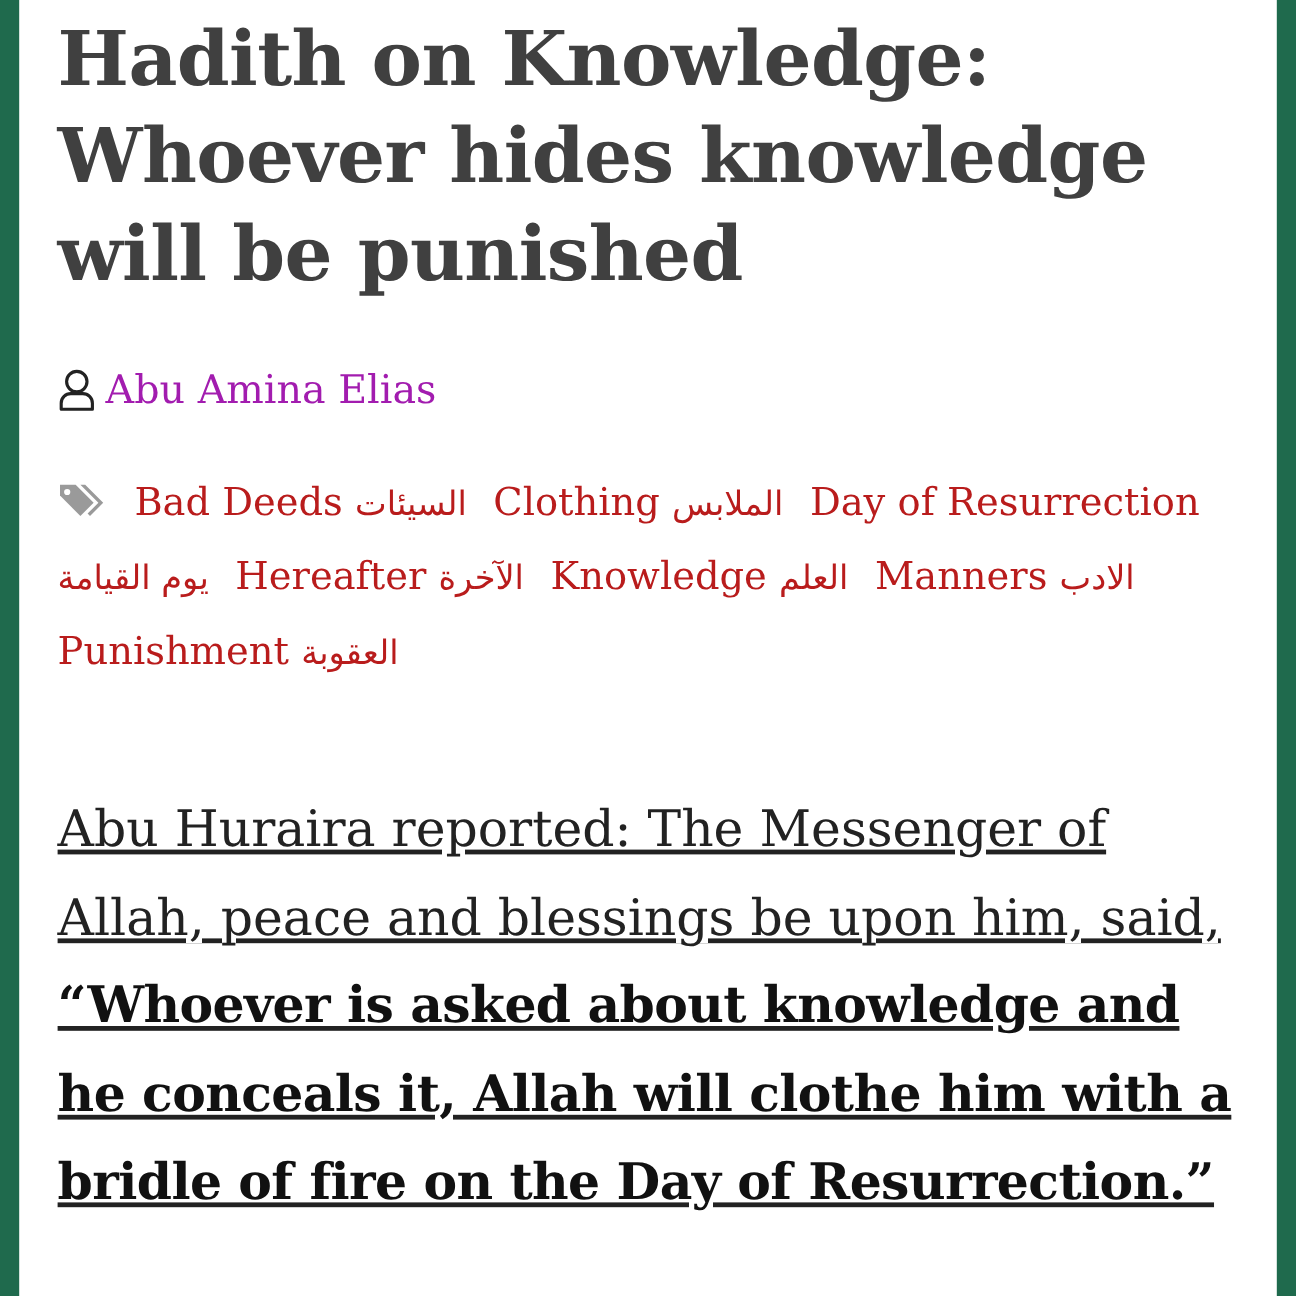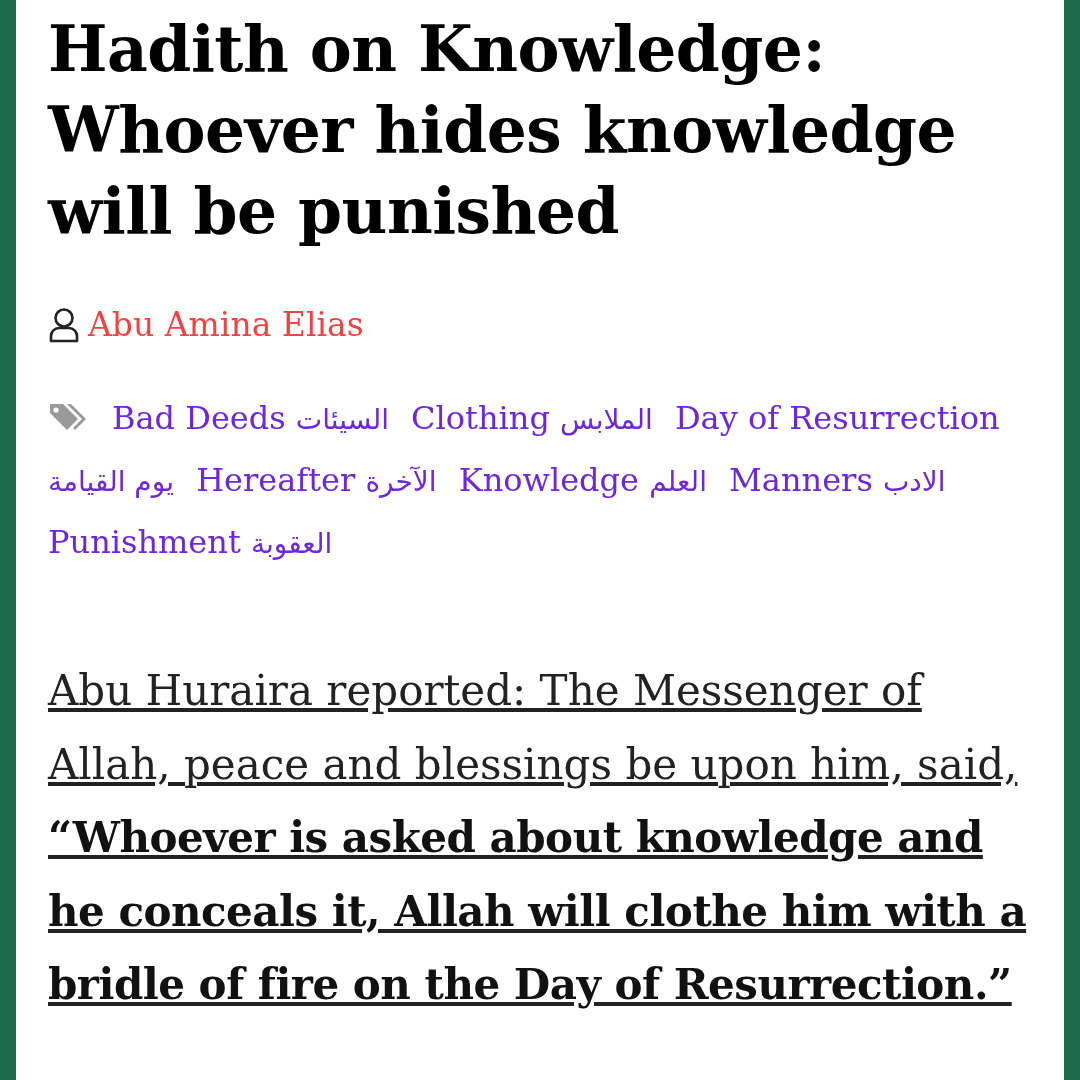--- a/index.html
+++ b/index.html
@@ -11,36 +11,36 @@
     .page {
       position: absolute; left: 16px; top: 0; width: 1048px; height: 1080px;
       background: #ffffff; overflow: hidden;
     }
     .content { position: absolute; left: 32px; top: 0; width: 990px; }
     .title {
       font-family: "DejaVu Serif", serif;
       font-weight: bold;
       font-size: 63px;
       line-height: 81px;
-      color: #000000;
+      color: #404040;
       margin: 9px 0 0 0;
       letter-spacing: -0.5px;
       width: 930px;
     }
     .author {
       position: absolute; top: 305px; left: 0;
       display: flex; align-items: center;
       font-family: "DejaVu Serif", serif;
-      font-size: 33px; color: #ef4444;
+      font-size: 33px; color: #a21caf;
     }
     .author svg { margin-right: 8px; }
     .tags {
       position: absolute; top: 388px; left: 0; width: 960px;
       font-family: "DejaVu Serif", serif;
-      font-size: 32px; line-height: 60px; color: #6d28d9;
+      font-size: 32px; line-height: 60px; color: #b91c1c;
     }
     .tag-icon { display: inline-block; vertical-align: -4px; margin-right: 24px; }
     .tag { margin-right: 12px; cursor: pointer; }
     .ar { font-family: "DejaVu Sans", sans-serif; font-size: 28px; }
     .body {
       position: absolute; top: 612px; left: 0; width: 990px;
       font-family: "DejaVu Serif", serif;
       font-size: 42px; line-height: 73.5px; color: #222; text-decoration: underline;
     }
     .body b { font-weight: bold; color: #111; letter-spacing: -0.5px; }

